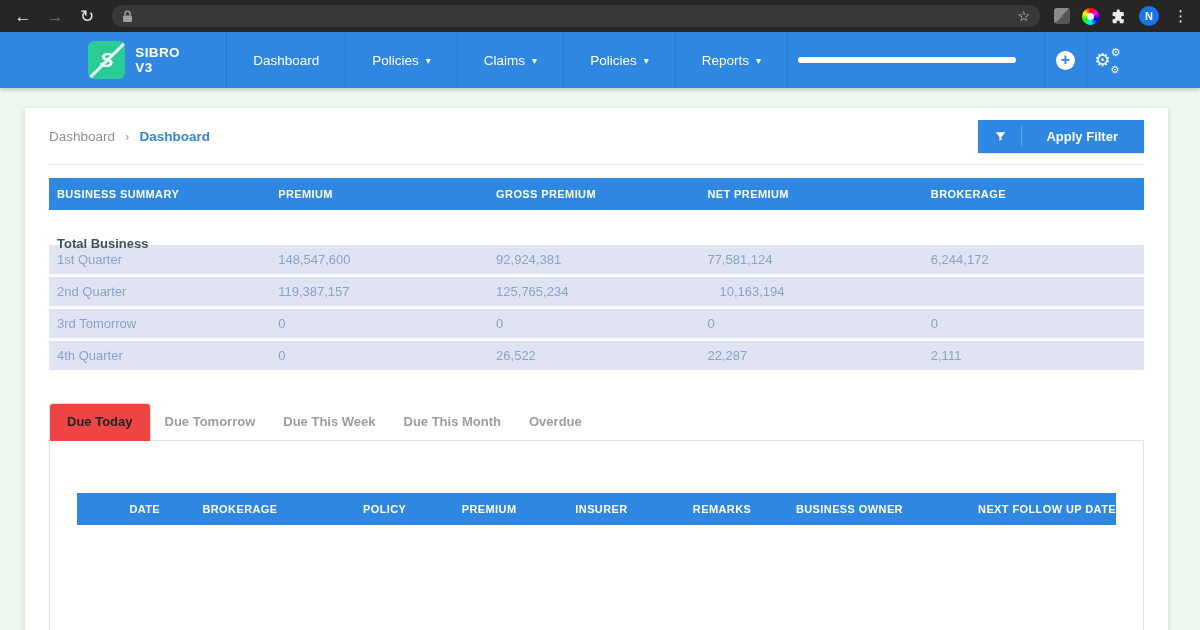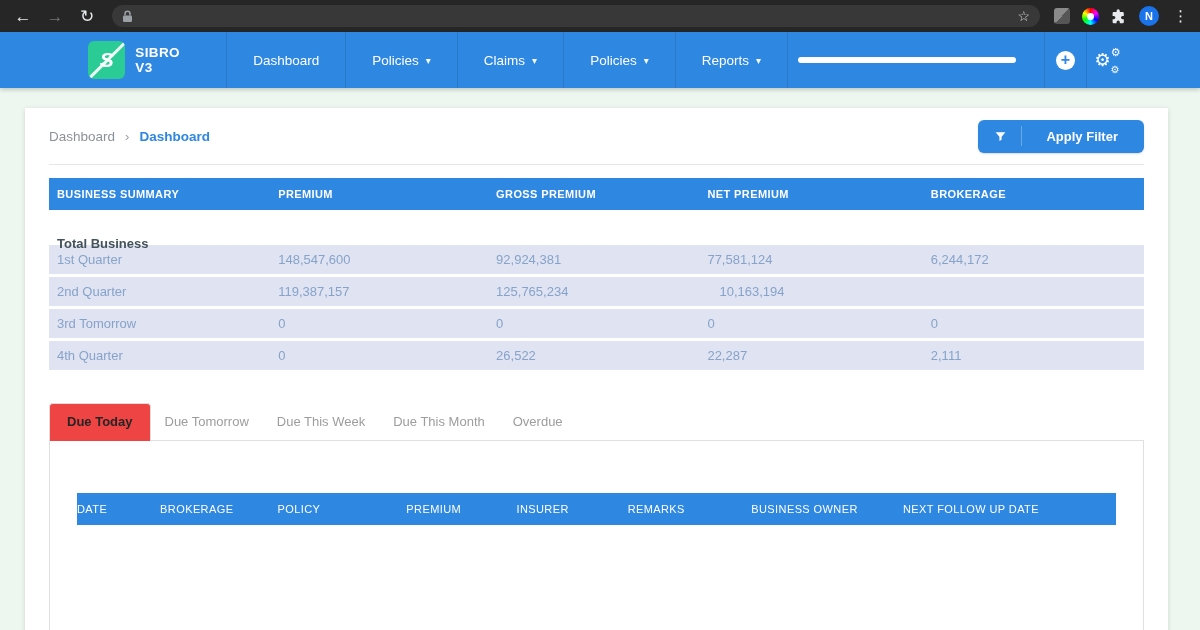--- a/index.html
+++ b/index.html
@@ -39,46 +39,46 @@
   .gears .g2 { position: absolute; right: 0; top: -2px; font-size: 11px; color: #fff; }
   .gears .g3 { position: absolute; right: 1px; bottom: -3px; font-size: 10px; color: #fff; }
   .nav-right-pad { width: 72px; }
 
   
   .card { background: #fff; margin: 20px 32px 0 25px; min-height: 534px; box-shadow: 0 1px 5px rgba(0,0,0,.13); padding: 0 24px; }
   .crumb-row { height: 56px; display: flex; align-items: center; }
   .crumb { font-size: 13.5px; color: #8b9298; cursor: pointer; }
   .crumb-sep { margin: 0 10px; color: #9aa0a6; font-size: 13px; }
   .crumb-current { font-size: 13.5px; color: #2e87e0; font-weight: bold; cursor: pointer; }
-  .filter-btn { margin-left: auto; background: #2e87e0; color: #fff; border: none; border-radius: 6px; height: 33px; display: flex; align-items: center; padding: 0 2px; cursor: pointer; box-shadow: 0 1px 2px rgba(0,0,0,.15); }
+  .filter-btn { margin-left: auto; background: #2e87e0; color: #fff; border: none; border-radius: 0; height: 33px; display: flex; align-items: center; padding: 0 2px; cursor: pointer; box-shadow: 0 1px 2px rgba(0,0,0,.15); }
   .filter-btn .f-icon { padding: 0 14px; display: flex; align-items: center; border-right: 1px solid rgba(255,255,255,.28); height: 20px; }
   .filter-btn .f-label { padding: 0 24px; font-size: 13px; font-weight: bold; font-family: "Liberation Sans", sans-serif; }
   .rule { border-top: 1px solid #e4e6e8; }
 
   
   .sum-table { margin-top: 13px; width: 100%; }
   .srow { display: flex; }
   .scell { padding: 0 8px; }
   .c1 { width: 20.2%; } .c2 { width: 19.9%; } .c3 { width: 19.3%; } .c4 { width: 20.4%; } .c5 { flex: 1; }
   .shead { background: #2e87e0; height: 32px; align-items: center; }
   .shead .scell { color: #fff; font-size: 11px; font-weight: bold; letter-spacing: .4px; }
   .group-row { height: 35px; align-items: center; }
   .group-row .scell { color: #43525b; font-size: 13px; font-weight: bold; margin-top: 32px; }
   .qrow { background: #dfe3f2; height: 29px; align-items: center; margin-bottom: 3px; }
   .qrow .scell { color: #87a3c9; font-size: 13px; }
 
   
   .tabs { display: flex; align-items: flex-end; margin-top: 33px; position: relative; z-index: 2; }
-  .tab { font-size: 13px; color: #9d9d9d; padding: 10px 14px 11px; cursor: pointer; }
+  .tab { font-size: 13px; color: #9d9d9d; padding: 10px 14px 11px; cursor: pointer; font-weight: bold; }
   .tab.active { background: #ef4444; border: 1px solid #dcdcdc; border-bottom: none; border-radius: 4px 4px 0 0; color: #252525; font-weight: bold; padding: 10px 17px 12px; margin-bottom: -1px; }
   .tab-panel { border: 1px solid #e0e0e0; background: #fff; min-height: 250px; padding: 52px 27px 40px; position: relative; z-index: 1; }
 
   
   .due-head { display: flex; background: #2e87e0; height: 32px; align-items: center; }
-  .dcell { color: #fff; font-size: 11px; font-weight: normal; letter-spacing: .4px; text-align: left; }
+  .dcell { color: #fff; font-size: 11px; font-weight: bold; letter-spacing: .4px; text-align: right; }
   .d1{width:8%;} .d2{width:11.3%;} .d3{width:12.4%;} .d4{width:10.6%;} .d5{width:10.7%;} .d6{width:11.9%;} .d7{width:14.6%;} .d8{flex:1;}
 </style>
 </head>
 <body>
 
 <div class="chrome">
   <span class="nav-glyph">←</span>
   <span class="nav-glyph dim">→</span>
   <span class="nav-glyph">↻</span>
   <div class="addr-bar">

